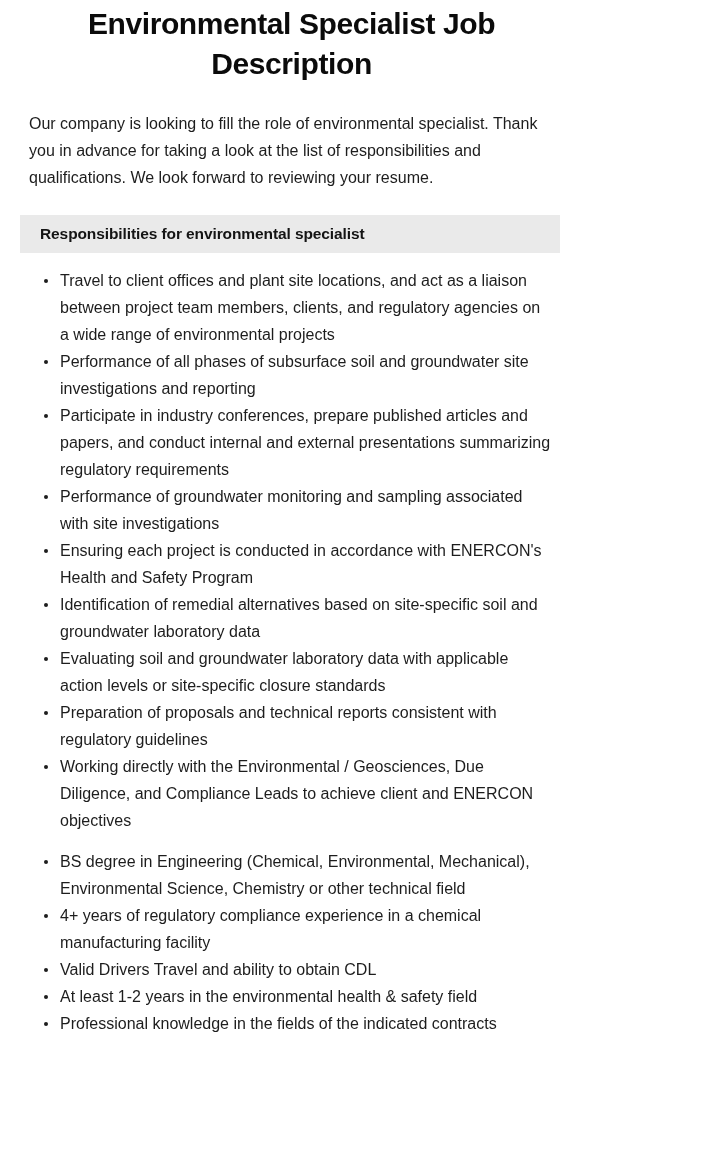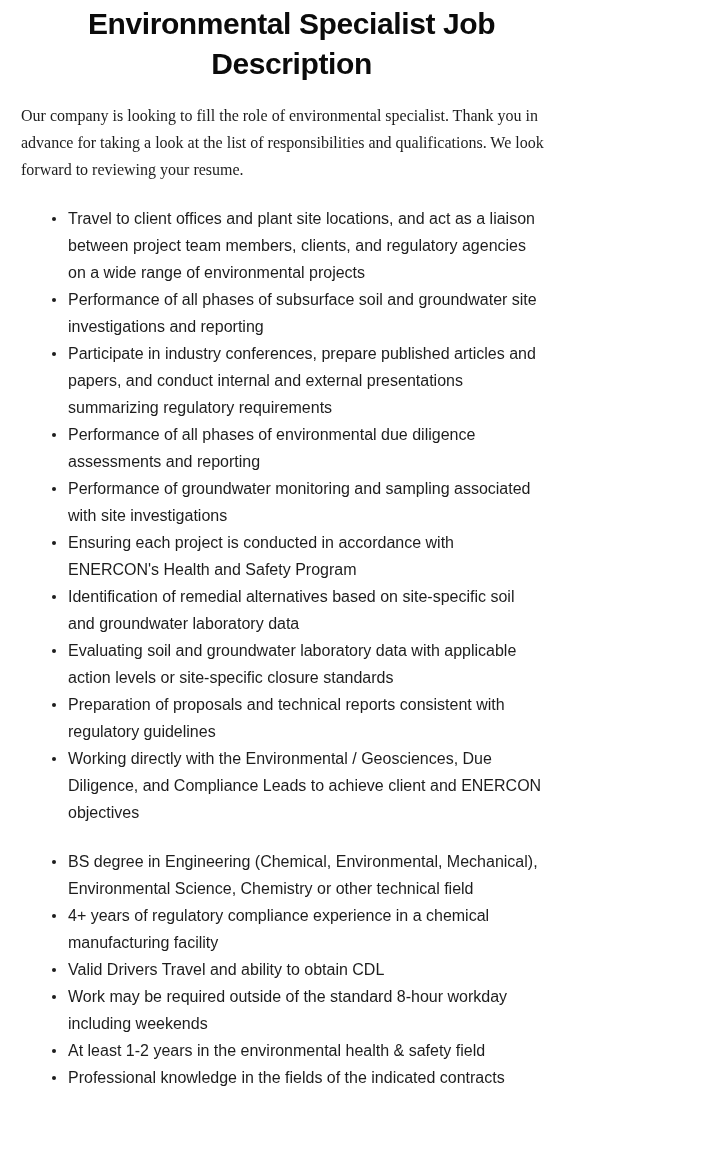--- a/index.html
+++ b/index.html
@@ -25,27 +25,26 @@
     margin: 0;
     padding: 4px 20px 0 20px;
     font-size: 30px;
     line-height: 40px;
     font-weight: 700;
     letter-spacing: -0.4px;
     text-align: center;
     color: #0b0b0b;
   }
   .intro {
-    margin: 0;
+    margin: 8px;
     padding: 18px 32px 0 21px;
     font-size: 16px;
     line-height: 27px;
     color: #1d1d1d;
     font-weight: 400;
-    font-family: Liberation Serif, serif;
   }
   .section {
     margin: 0;
     padding: 0;
   }
   .section-header {
     margin: 24px 0 0 0;
     background: #eaeaea;
     height: 38px;
     display: flex;
@@ -57,21 +56,21 @@
   }
   .section-header-text {
     font-size: 15.5px;
     line-height: 20px;
     font-weight: 700;
     color: #141414;
     letter-spacing: -0.1px;
   }
   ul.bullet-list {
     list-style: none;
-    margin: 8px;
+    margin: 0;
     padding: 0;
     padding-top: 14px;
   }
   ul.bullet-list li {
     position: relative;
     margin: 0;
     padding: 0 32px 0 60px;
     font-size: 16px;
     line-height: 27px;
     color: #1d1d1d;
@@ -93,40 +92,41 @@
 </head>
 <body>
 
 <div class="page">
 
   <h1 class="doc-title">Environmental Specialist Job Description</h1>
 
   <p class="intro">Our company is looking to fill the role of environmental specialist. Thank you in advance for taking a look at the list of responsibilities and qualifications. We look forward to reviewing your resume.</p>
 
   <div class="section">
+    <div class="section-header">
+      <span class="section-header-text">Responsibilities for environmental specialist</span>
+    </div>
     <ul class="bullet-list">
       <li>Travel to client offices and plant site locations, and act as a liaison between project team members, clients, and regulatory agencies on a wide range of environmental projects</li>
       <li>Performance of all phases of subsurface soil and groundwater site investigations and reporting</li>
       <li>Participate in industry conferences, prepare published articles and papers, and conduct internal and external presentations summarizing regulatory requirements</li>
-      <li>Performance of all phases of environmental due diligence assessments and reporting</li>
       <li>Performance of groundwater monitoring and sampling associated with site investigations</li>
       <li>Ensuring each project is conducted in accordance with ENERCON's Health and Safety Program</li>
       <li>Identification of remedial alternatives based on site-specific soil and groundwater laboratory data</li>
       <li>Evaluating soil and groundwater laboratory data with applicable action levels or site-specific closure standards</li>
       <li>Preparation of proposals and technical reports consistent with regulatory guidelines</li>
       <li>Working directly with the Environmental / Geosciences, Due Diligence, and Compliance Leads to achieve client and ENERCON objectives</li>
     </ul>
   </div>
 
   <div class="section">
     <ul class="bullet-list">
       <li>BS degree in Engineering (Chemical, Environmental, Mechanical), Environmental Science, Chemistry or other technical field</li>
       <li>4+ years of regulatory compliance experience in a chemical manufacturing facility</li>
       <li>Valid Drivers Travel and ability to obtain CDL</li>
-      <li>Work may be required outside of the standard 8-hour workday including weekends</li>
       <li>At least 1-2 years in the environmental health &amp; safety field</li>
       <li>Professional knowledge in the fields of the indicated contracts</li>
     </ul>
   </div>
 
   <div class="spacer-bottom"></div>
 
 </div>
 
 </body></html>

